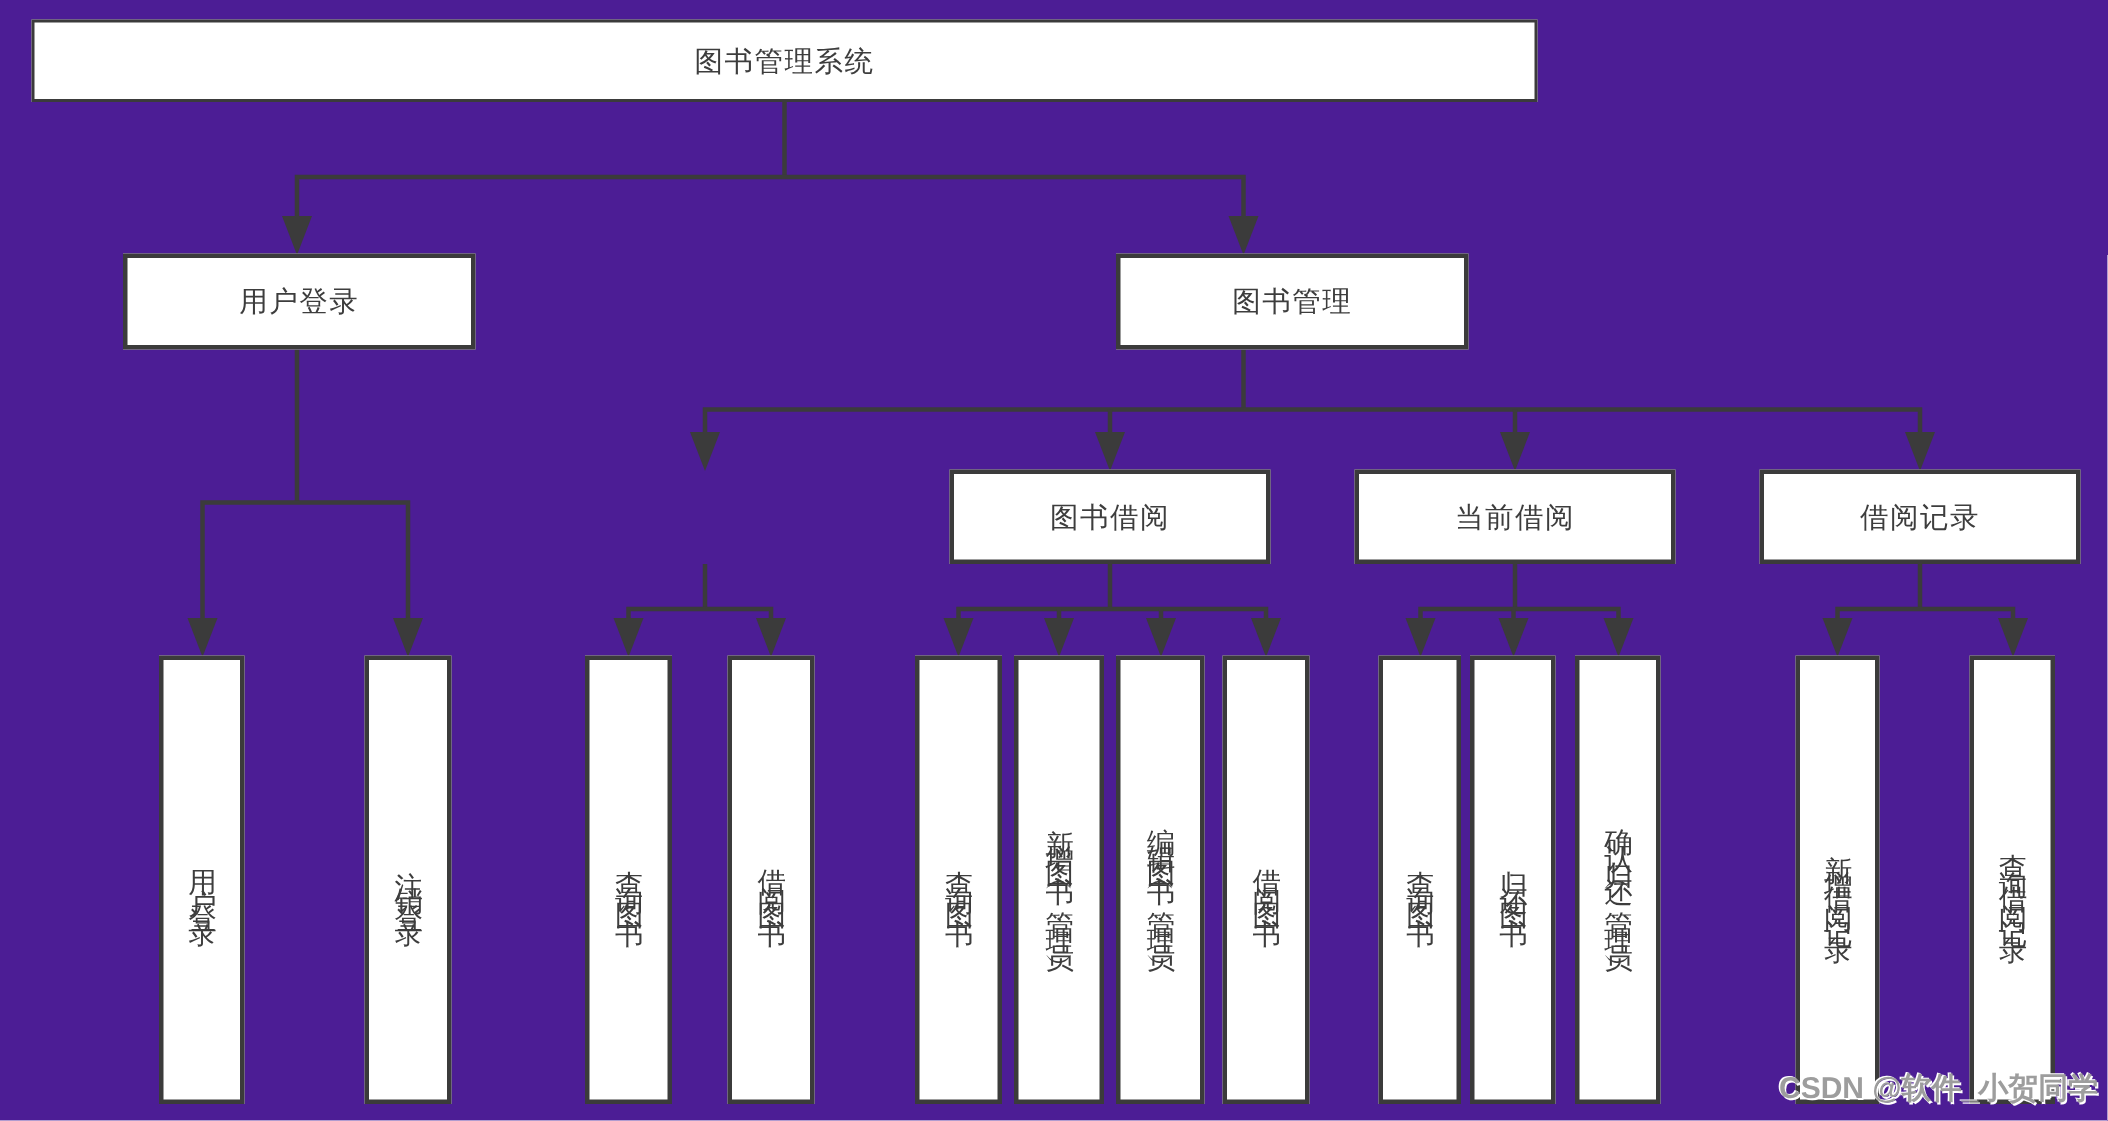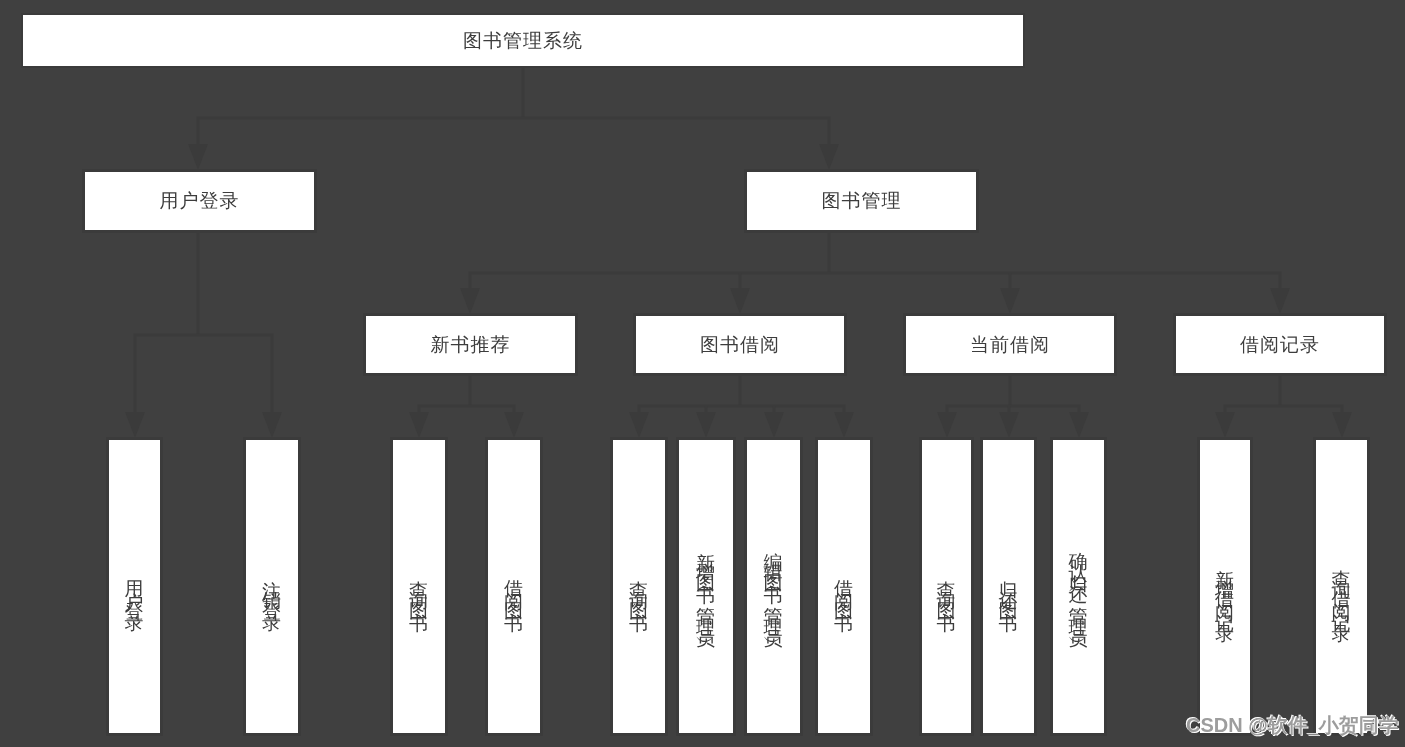--- a/index.html
+++ b/index.html
@@ -1,20 +1,20 @@
 <!DOCTYPE html>
 <html><head>
 <meta charset="utf-8">
 <style>
   html, body { margin: 0; padding: 0; background: #ffffff; }
   #canvas {
     position: relative;
     width: 1405px;
     height: 747px;
-    background: #404040;
+    background: #4c1d95;
     overflow: hidden;
     font-family: "Liberation Sans", "DejaVu Sans", sans-serif;
   }
   #connectors {
     position: absolute;
     left: 0; top: 0;
     width: 1405px; height: 747px;
     z-index: 1;
   }
   .node {
@@ -115,23 +115,20 @@
     <span class="hlabel">图书管理系统</span>
   </div>
 
   <div class="node" style="left:82px; top:169px; width:235px; height:64px;">
     <span class="hlabel">用户登录</span>
   </div>
   <div class="node" style="left:712px; top:169px; width:235px; height:64px;margin-left:32px;">
     <span class="hlabel">图书管理</span>
   </div>
 
-  <div class="node" style="left:363px; top:313px; width:215px; height:63px;">
-    <span class="hlabel">新书推荐</span>
-  </div>
   <div class="node" style="left:903px; top:313px; width:214px; height:63px;">
     <span class="hlabel">当前借阅</span>
   </div>
   <div class="node" style="left:633px; top:313px; width:214px; height:63px;">
     <span class="hlabel">图书借阅</span>
   </div>
   <div class="node" style="left:1173px; top:313px; width:214px; height:63px;align-items:center;">
     <span class="hlabel">借阅记录</span>
   </div>
 

